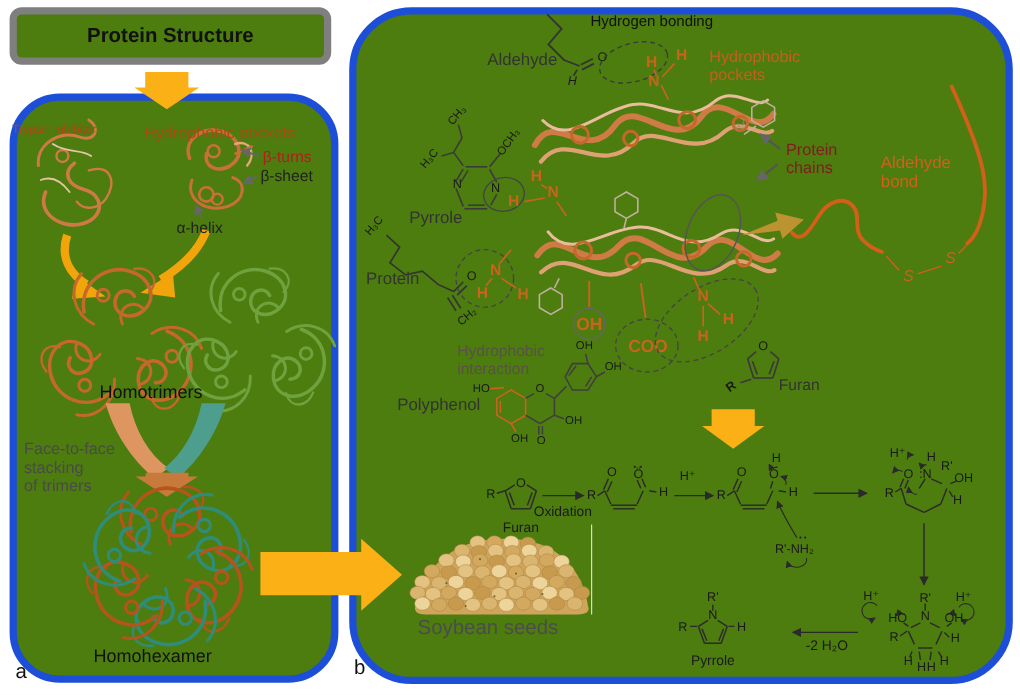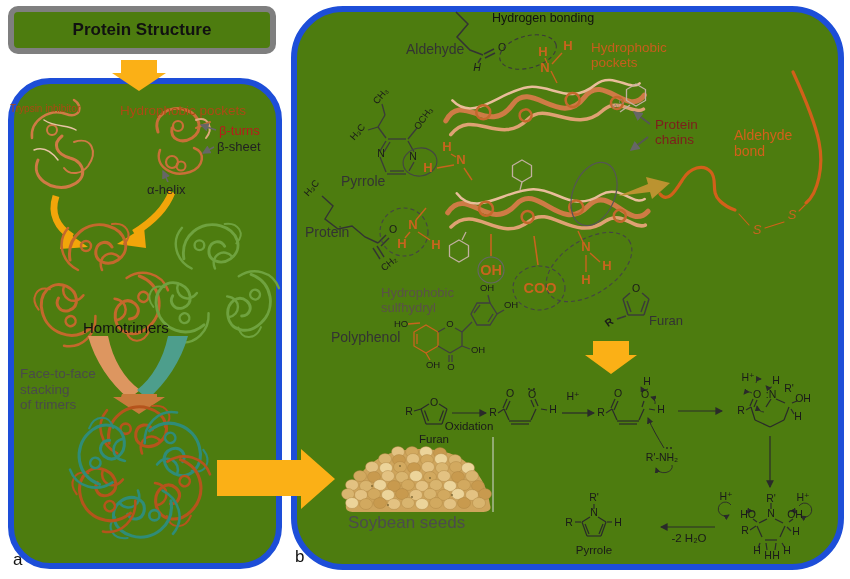--- a/index.html
+++ b/index.html
@@ -503,20 +503,21 @@
   <div class="lbl c" style="left:120px;top:103px;width:138px;font-size:13.5px;color:#AC4A14">Hydrophobic pockets</div>
   <div class="lbl" style="left:219px;top:124px;font-size:13px;color:#b91c1c">β-turns</div>
   <div class="lbl" style="left:217px;top:140px;font-size:13px;color:#222">β-sheet</div>
   <div class="lbl" style="left:147px;top:183px;font-size:13px;color:#222">α-helix</div>
   <div class="lbl c" style="left:20px;top:366px;width:92px;font-size:13.5px;color:#4a4a4a;line-height:15.5px">
     <div>Face-to-face</div>
     <div>stacking</div>
     <div>of trimers</div>
   </div>
   <div class="lbl c b" style="left:83px;top:319px;width:120px;font-size:15px;color:#111">Homotrimers</div>
+  <div class="lbl c b" style="left:78px;top:539px;width:130px;font-size:15px;color:#111">Homohexamer</div>
   <div class="lbl b" style="left:13px;top:550px;font-size:17px;color:#111">a</div>
   <div class="lbl b" style="left:295px;top:547px;font-size:17px;color:#111">b</div>
 
   <div class="lbl b" style="left:492px;top:11px;font-size:12.5px;color:#111">Hydrogen bonding</div>
   <div class="lbl" style="left:406px;top:41px;font-size:14px;color:#333">Aldehyde</div>
   <div class="lbl c" style="left:591px;top:40px;width:92px;font-size:13.5px;color:#C65E1C;line-height:15px">
     <div>Hydrophobic</div>
     <div>pockets</div>
   </div>
   <div class="lbl c b" style="left:655px;top:117px;width:58px;font-size:13.5px;color:#7f1d1d;line-height:15px">
@@ -526,19 +527,19 @@
   <div class="lbl c" style="left:734px;top:127px;width:64px;font-size:14px;color:#D2601A;line-height:16px">
     <div>Aldehyde</div>
     <div>bond</div>
   </div>
   <div class="lbl c" style="left:641px;top:211px;width:205px;font-size:12.5px;color:#1a1a1a;line-height:15.5px">
   </div>
   <div class="lbl" style="left:341px;top:173px;font-size:14px;color:#333">Pyrrole</div>
   <div class="lbl" style="left:305px;top:224px;font-size:14px;color:#333">Protein</div>
   <div class="lbl c b" style="left:381px;top:285px;width:80px;font-size:13px;color:#5a5148;line-height:15px">
     <div>Hydrophobic</div>
-    <div>sulfhydryl</div>
+    <div>interaction</div>
   </div>
   <div class="lbl" style="left:331px;top:329px;font-size:14px;color:#333">Polyphenol</div>
   <div class="lbl" style="left:649px;top:314px;font-size:13px;color:#333">Furan</div>
   <div class="lbl c b" style="left:348px;top:513px;width:136px;font-size:17px;color:#4c4c4c">Soybean seeds</div>
 
 </div>
 
 </body></html>

